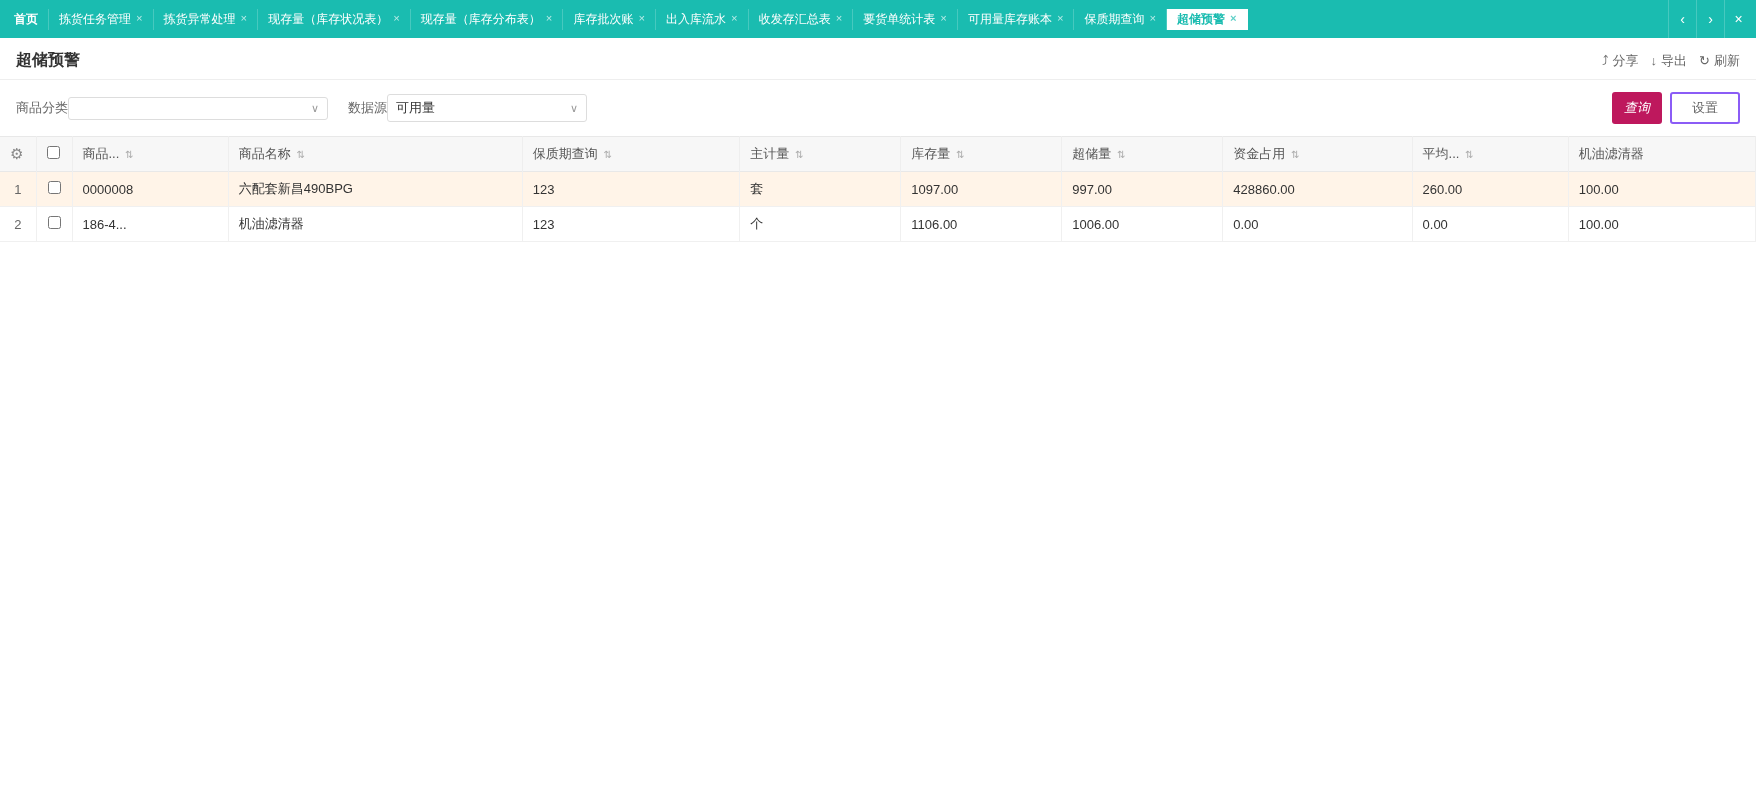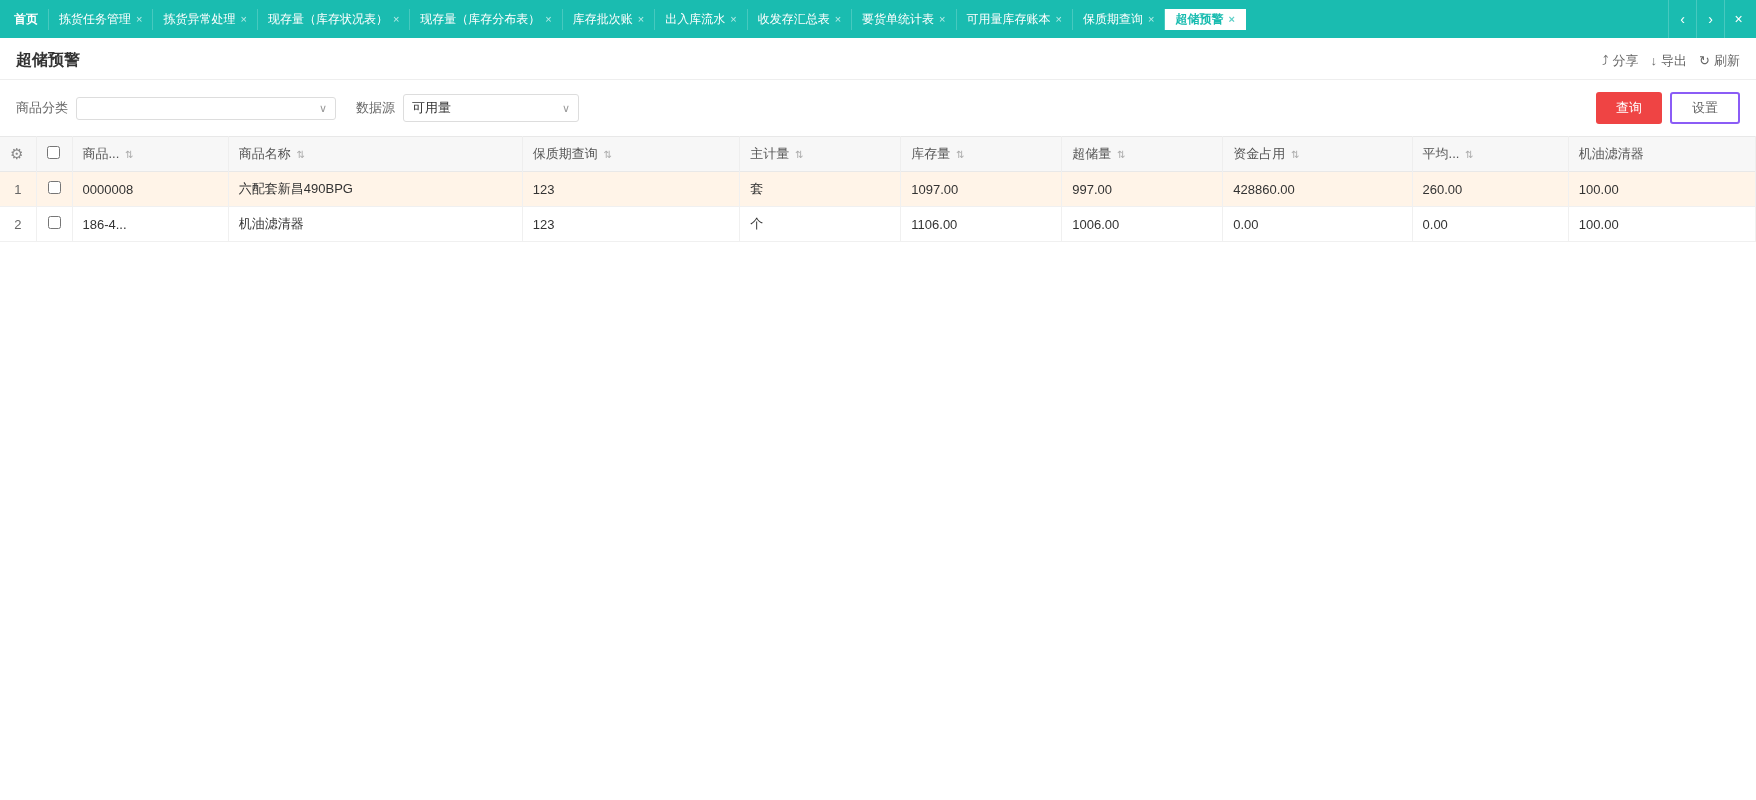--- a/index.html
+++ b/index.html
@@ -18,20 +18,21 @@
       display: flex;
       align-items: center;
       padding: 0 10px;
       height: 21px;
       color: #fff;
       font-size: 12px;
       white-space: nowrap;
       cursor: pointer;
       border-right: 1px solid rgba(255,255,255,0.2);
       flex-shrink: 0;
+      font-family: Liberation Mono, monospace;
     }
     .nav-tab.active { background: #fff; color: #1abcb0; font-weight: bold; }
     .nav-tab .close-x {
       margin-left: 5px;
       font-size: 11px;
       opacity: 0.7;
     }
     .nav-tab.home { font-weight: bold; }
     .nav-arrows {
       display: flex;
@@ -89,21 +90,20 @@
     
     .filter-bar {
       display: flex;
       align-items: center;
       padding: 12px 16px;
       gap: 20px;
     }
     .filter-item {
       display: flex;
       align-items: center;
-      gap: 8px;
     }
     .filter-label {
       color: #666;
       font-size: 13px;
       white-space: nowrap;
     }
     .filter-select {
       display: flex;
       align-items: center;
       border: 1px solid #ddd;
@@ -111,28 +111,29 @@
       padding: 4px 8px;
       width: 260px;
       background: #fff;
       cursor: pointer;
       font-size: 13px;
       justify-content: space-between;
     }
     .filter-select .chevron { color: #999; font-size: 11px; }
 
     .btn-query {
-      background: #ef4444;
+      background: #be185d;
       color: #fff;
       border: none;
-      padding: 6px 20px;
+      padding: 6px 12px;
       border-radius: 3px;
       cursor: pointer;
       font-size: 13px;
       margin-left: auto;
+      font-style: italic;
     }
     .btn-settings {
       background: #fff;
       color: #666;
       border: 2px solid #8b5cf6;
       padding: 5px 20px;
       border-radius: 3px;
       cursor: pointer;
       font-size: 13px;
     }
@@ -249,21 +250,21 @@
   <div class="filter-bar">
     <div class="filter-item">
       <span class="filter-label">商品分类</span>
       <div class="filter-select">
         <span></span>
         <span class="chevron">∨</span>
       </div>
     </div>
     <div class="filter-item">
       <span class="filter-label">数据源</span>
-      <div class="filter-select" style="width:176px;">
+      <div class="filter-select" style="width:200px;">
         <span>可用量</span>
         <span class="chevron">∨</span>
       </div>
     </div>
     <div class="filter-right">
       <button class="btn-query">查询</button>
       <button class="btn-settings">设置</button>
     </div>
   </div>
 

